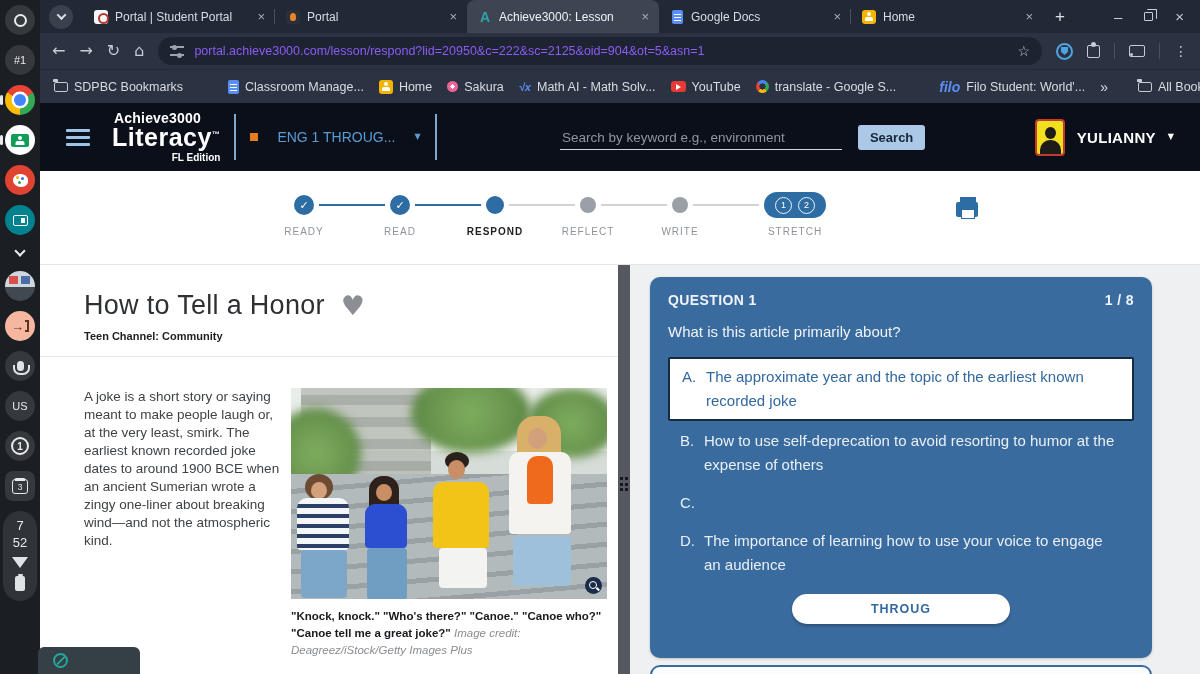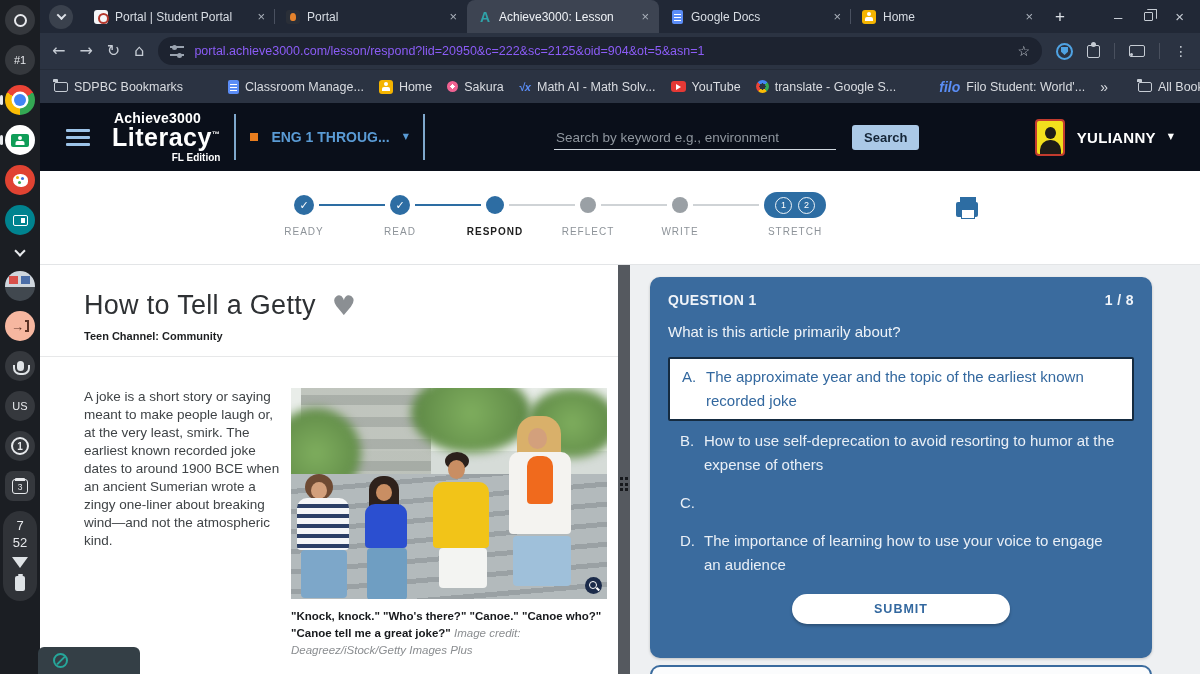--- a/index.html
+++ b/index.html
@@ -138,21 +138,21 @@
   .a3kbar { position:absolute; left:40px; top:103px; width:1160px; height:68px; background:#0a0f1a;
     display:flex; align-items:center; color:#fff; z-index:10; }
   .hamburger { width:24px; margin-left:26px; display:flex; flex-direction:column; gap:4px; }
   .hamburger span { display:block; height:3px; border-radius:1px; background:#9cc3e8; }
   .logo { margin-left:22px; display:flex; flex-direction:column; align-items:flex-end; line-height:1; }
   .logo-top { font-size:14px; font-weight:bold; letter-spacing:.2px; align-self:flex-start; margin-left:2px; }
   .logo-main { font-size:25px; font-weight:bold; letter-spacing:.5px; }
   .logo-main sup { font-size:8px; }
   .logo-ed { font-size:10px; font-weight:bold; margin-top:3px; }
   .vline { width:2px; height:46px; background:#7fa8cc; margin:0 14px; }
-  .course { display:flex; align-items:center; gap:13px; color:#5a9bd5; font-weight:bold; font-size:14px;text-align:right; }
+  .course { display:flex; align-items:center; gap:19px; color:#5a9bd5; font-weight:normal; font-size:14px;text-align:right; }
   .course .sq { width:8px; height:8px; background:#e87d1e; }
   .caret { font-size:8px; line-height:1; }
   .searchwrap { margin-left:auto; display:flex; align-items:flex-end; gap:16px; }
   .search-input { width:282px; background:transparent; border:none; border-bottom:1px solid #cfd6dd;
     color:#e8eef5; font-size:13.5px; padding:4px 2px; outline:none; font-family:"Liberation Sans",sans-serif; }
   .search-input::placeholder { color:#8f969e; }
   .search-btn { background:#abc9e7; color:#152638; font-weight:bold; font-size:13px; border:none;
     border-radius:3px; padding:5px 12px; font-family:"Liberation Sans",sans-serif; }
   .userwrap { margin-left:auto; margin-right:26px; display:flex; align-items:center; gap:12px; }
   .avatar { width:30px; height:37px; background:#f2df1d; border:2px solid #c23b2e; border-radius:4px;
@@ -489,21 +489,21 @@
         <span class="steplabel">STRETCH</span>
       </div>
     </div>
     <span class="printer"></span>
   </div>
 
   <div class="content-bg"></div>
 
   <div class="article">
     <div class="title-row">
-      <span class="art-title">How to Tell a Getty</span>
+      <span class="art-title">How to Tell a Honor</span>
       <span class="heart glyph">♥</span>
     </div>
     <div class="channel">Teen Channel: Community</div>
     <div class="art-divider"></div>
     <div class="art-body">
       <div class="textcol">
         <p class="p2">A joke is a short story or saying meant to make people laugh or, at the very least, smirk. The earliest known recorded joke dates to around 1900 BCE when an ancient Sumerian wrote a zingy one-liner about breaking wind—and not the atmospheric kind.</p>
       </div>
       <div class="imgcol">
         <div class="photo">
@@ -572,21 +572,21 @@
       <span class="opt-letter">B.</span>
       <span class="opt-text">How to use self-deprecation to avoid resorting to humor at the expense of others</span>
     </div>
     <div class="opt">
       <span class="opt-letter">C.</span>
     </div>
     <div class="opt">
       <span class="opt-letter">D.</span>
       <span class="opt-text">The importance of learning how to use your voice to engage an audience</span>
     </div>
-    <button class="submit-btn">SUBMIT</button>
+    <button class="submit-btn">THROUG</button>
   </div>
 
   <div class="qpanel-next"></div>
 
   <div class="toast">
     <span class="dnd"></span>
   </div>
 
 </div>
 

